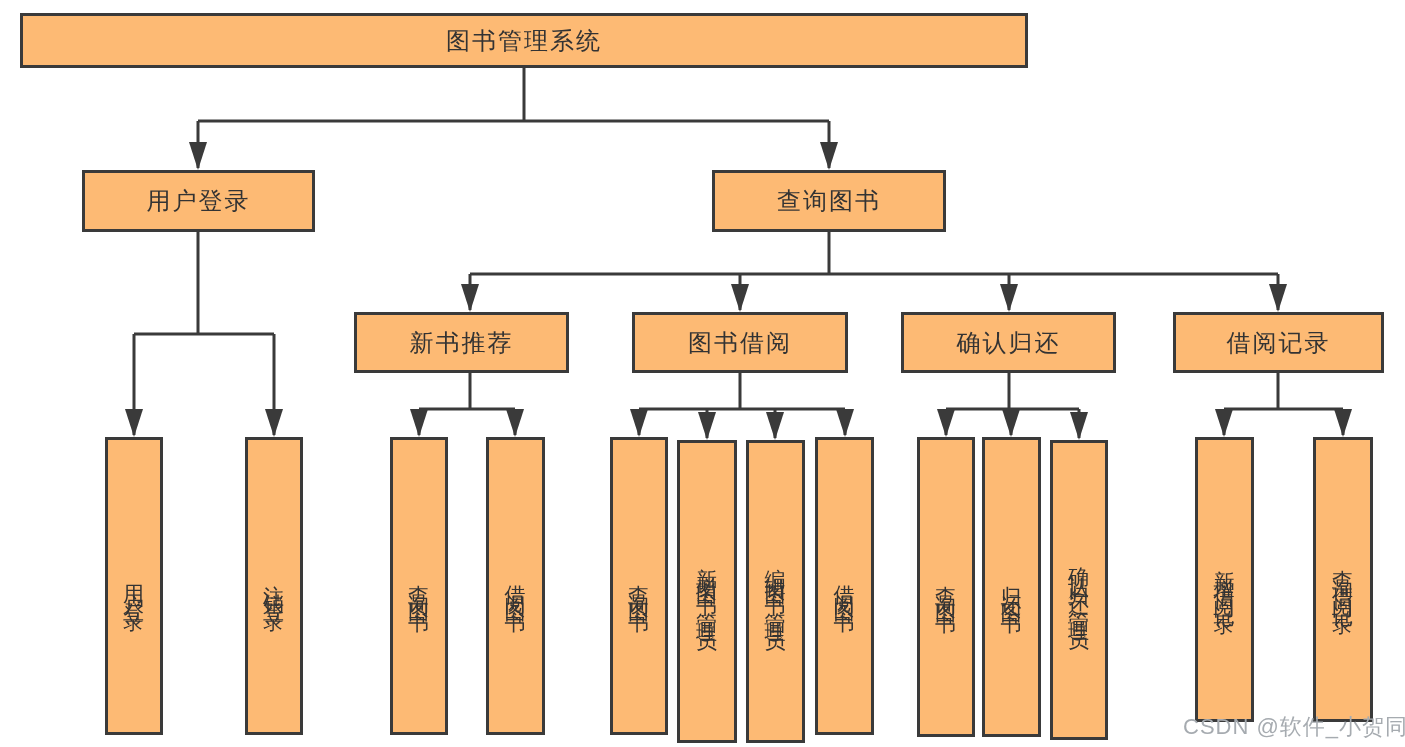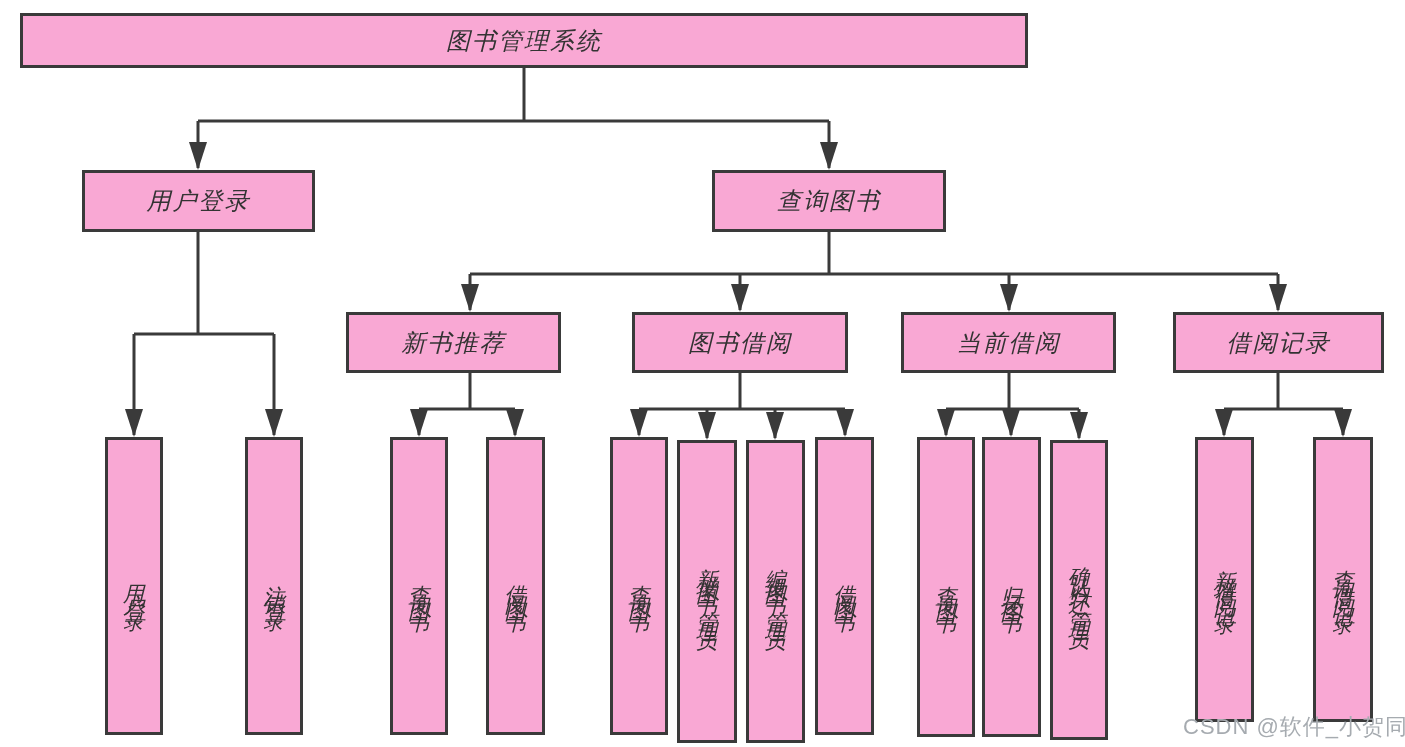--- a/index.html
+++ b/index.html
@@ -23,27 +23,26 @@
     fill: none;
   }
   #wires polygon {
     fill: var(--line, #3a3a3a);
     stroke: none;
   }
   .node {
     position: absolute;
     box-sizing: border-box;
     border: 3px solid var(--line, #3a3a3a);
-    background: #f9a8d4;
+    background: #fdba74;
     display: flex;
     align-items: center;
     justify-content: center;
     color: var(--ink, #333333);
     z-index: 1;
-    font-style: italic;
   }
   .node .h-label {
     font-size: 24px;
     letter-spacing: 2px;
     white-space: nowrap;
   }
   .node .v-label {
     writing-mode: vertical-rl;
     font-size: 21px;
     letter-spacing: 9px;
@@ -109,28 +108,28 @@
     <span class="h-label">图书管理系统</span>
   </div>
 
   <div class="node" style="left:82px; top:170px; width:233px; height:62px;">
     <span class="h-label">用户登录</span>
   </div>
   <div class="node" style="left:712px; top:170px; width:234px; height:62px;">
     <span class="h-label">查询图书</span>
   </div>
 
-  <div class="node" style="left:346px; top:312px; width:215px; height:61px;">
+  <div class="node" style="left:354px; top:312px; width:215px; height:61px;">
     <span class="h-label">新书推荐</span>
   </div>
   <div class="node" style="left:632px; top:312px; width:216px; height:61px;">
     <span class="h-label">图书借阅</span>
   </div>
   <div class="node" style="left:901px; top:312px; width:215px; height:61px;">
-    <span class="h-label">当前借阅</span>
+    <span class="h-label">确认归还</span>
   </div>
   <div class="node" style="left:1173px; top:312px; width:211px; height:61px;">
     <span class="h-label">借阅记录</span>
   </div>
 
   <div class="node" style="left:105px; top:437px; width:58px; height:298px;">
     <span class="v-label">用户登录</span>
   </div>
   <div class="node" style="left:245px; top:437px; width:58px; height:298px;">
     <span class="v-label">注销登录</span>

